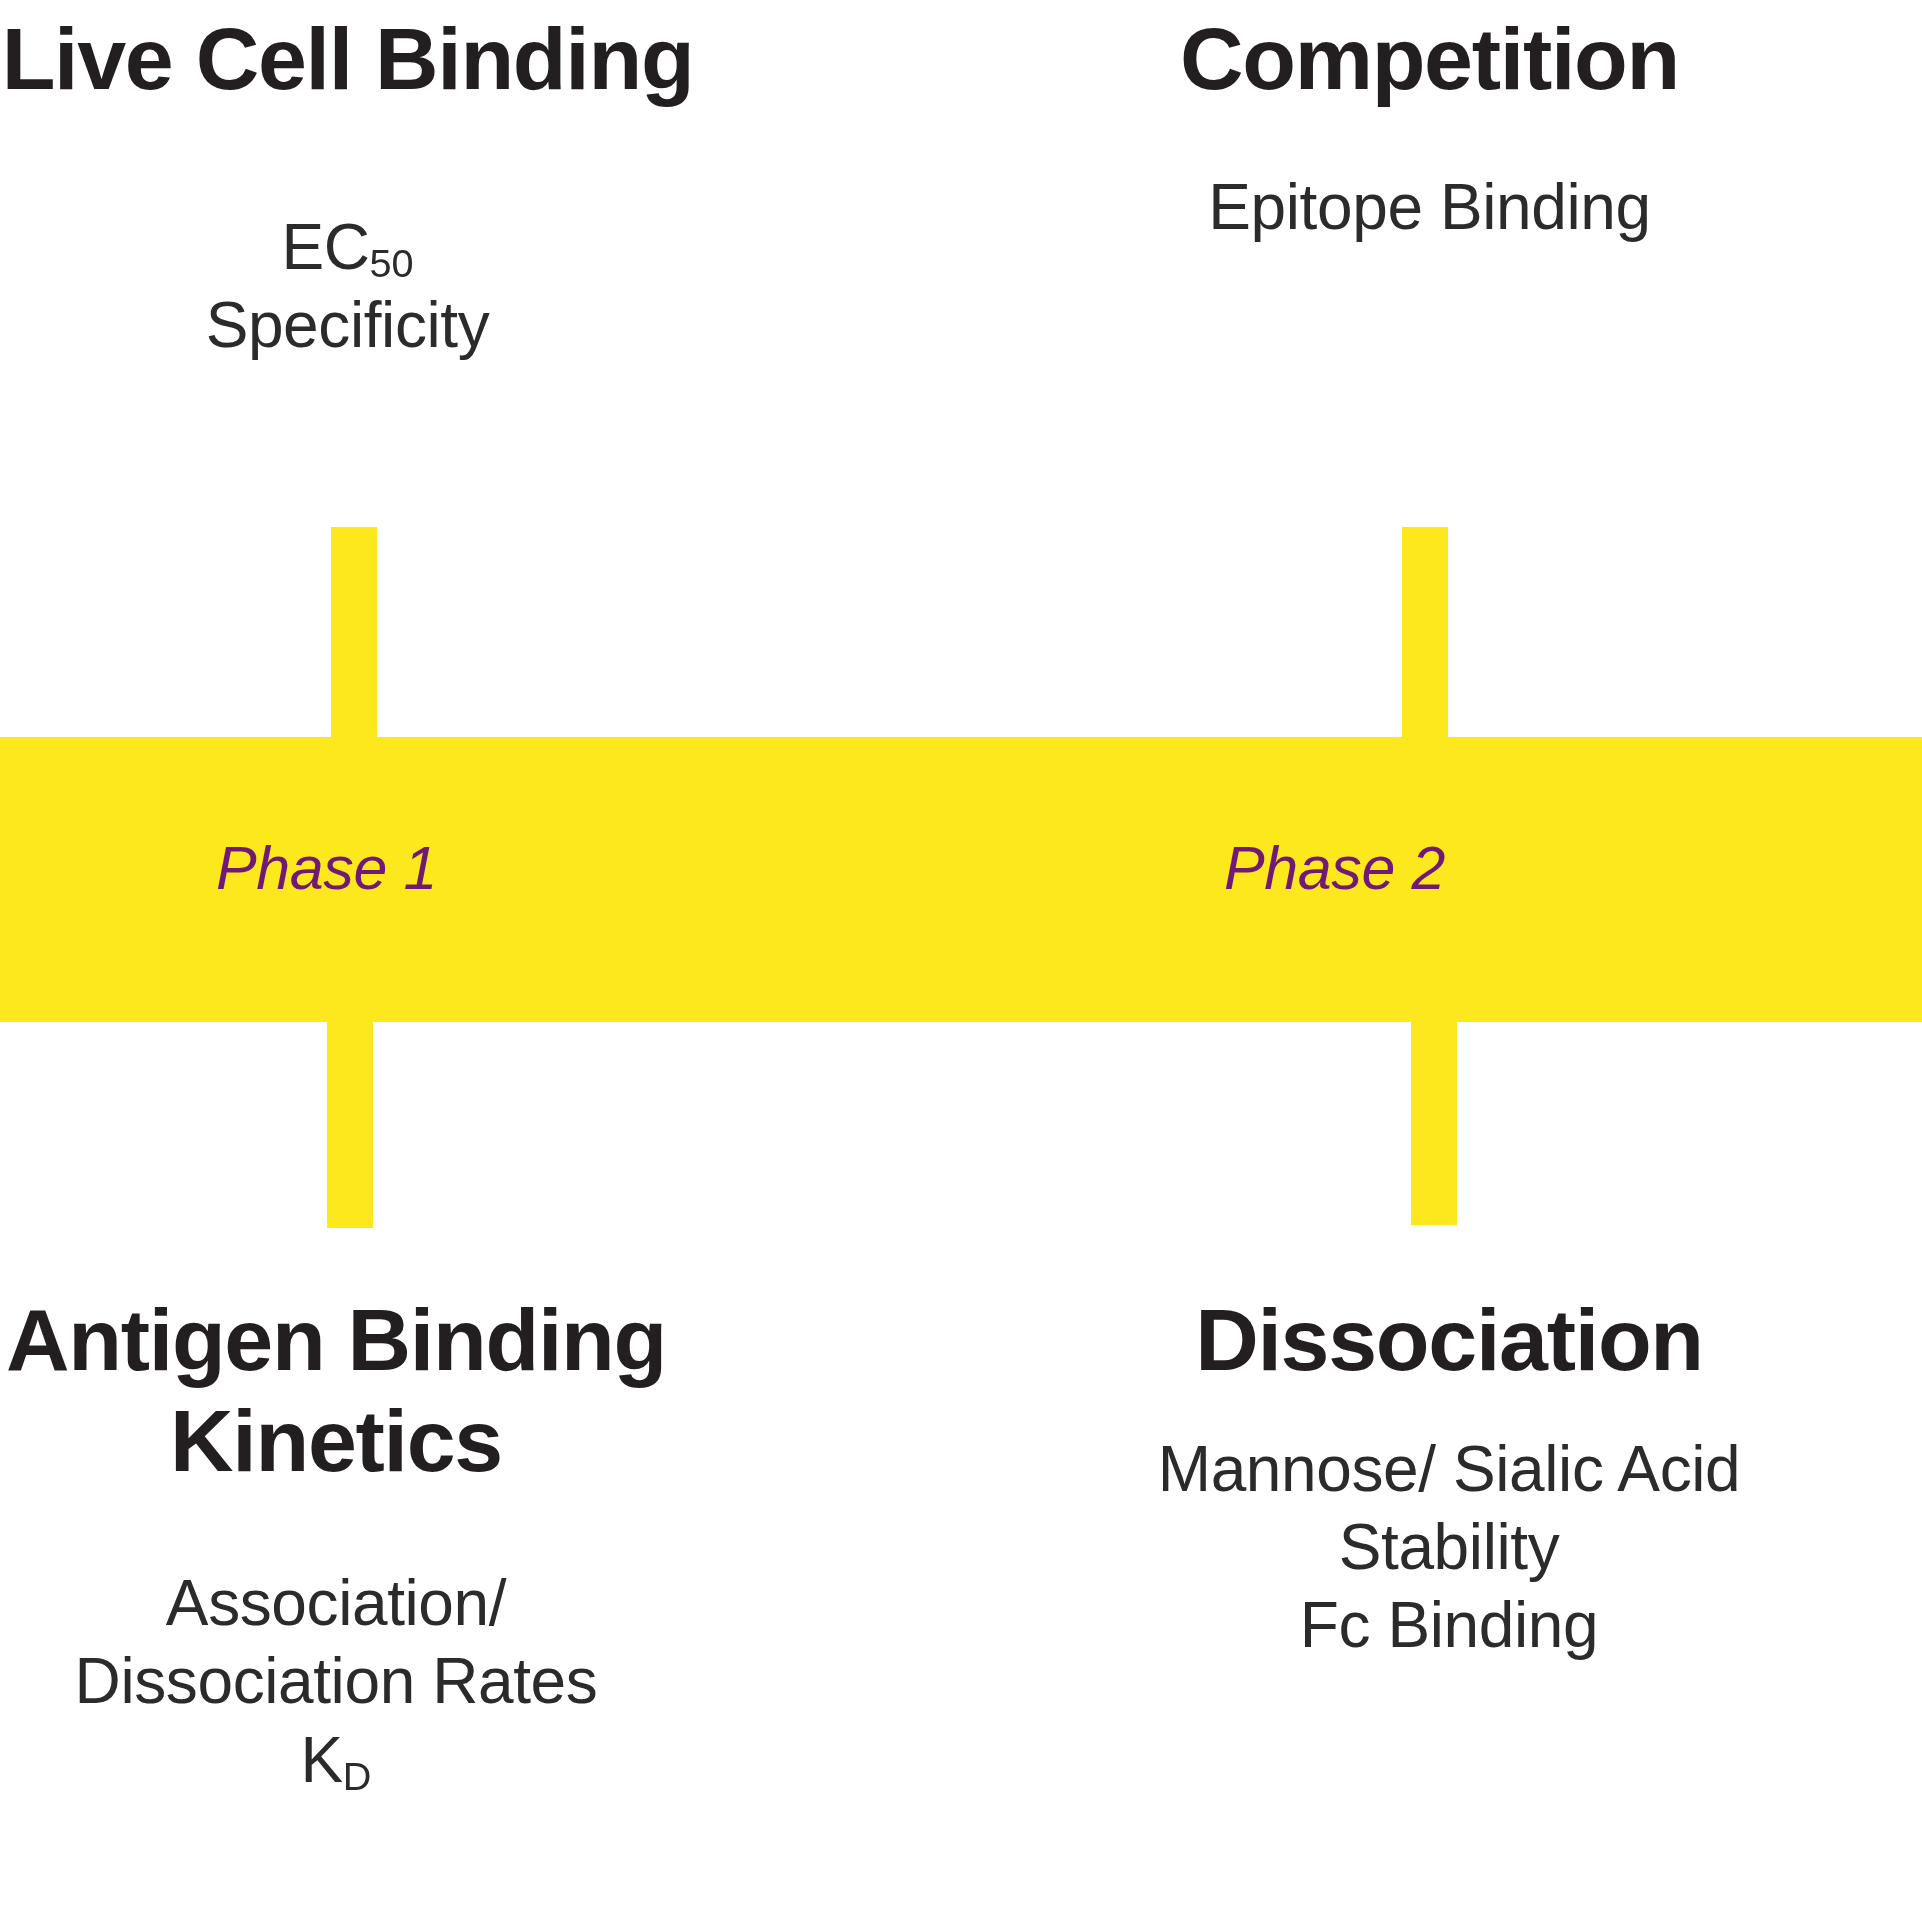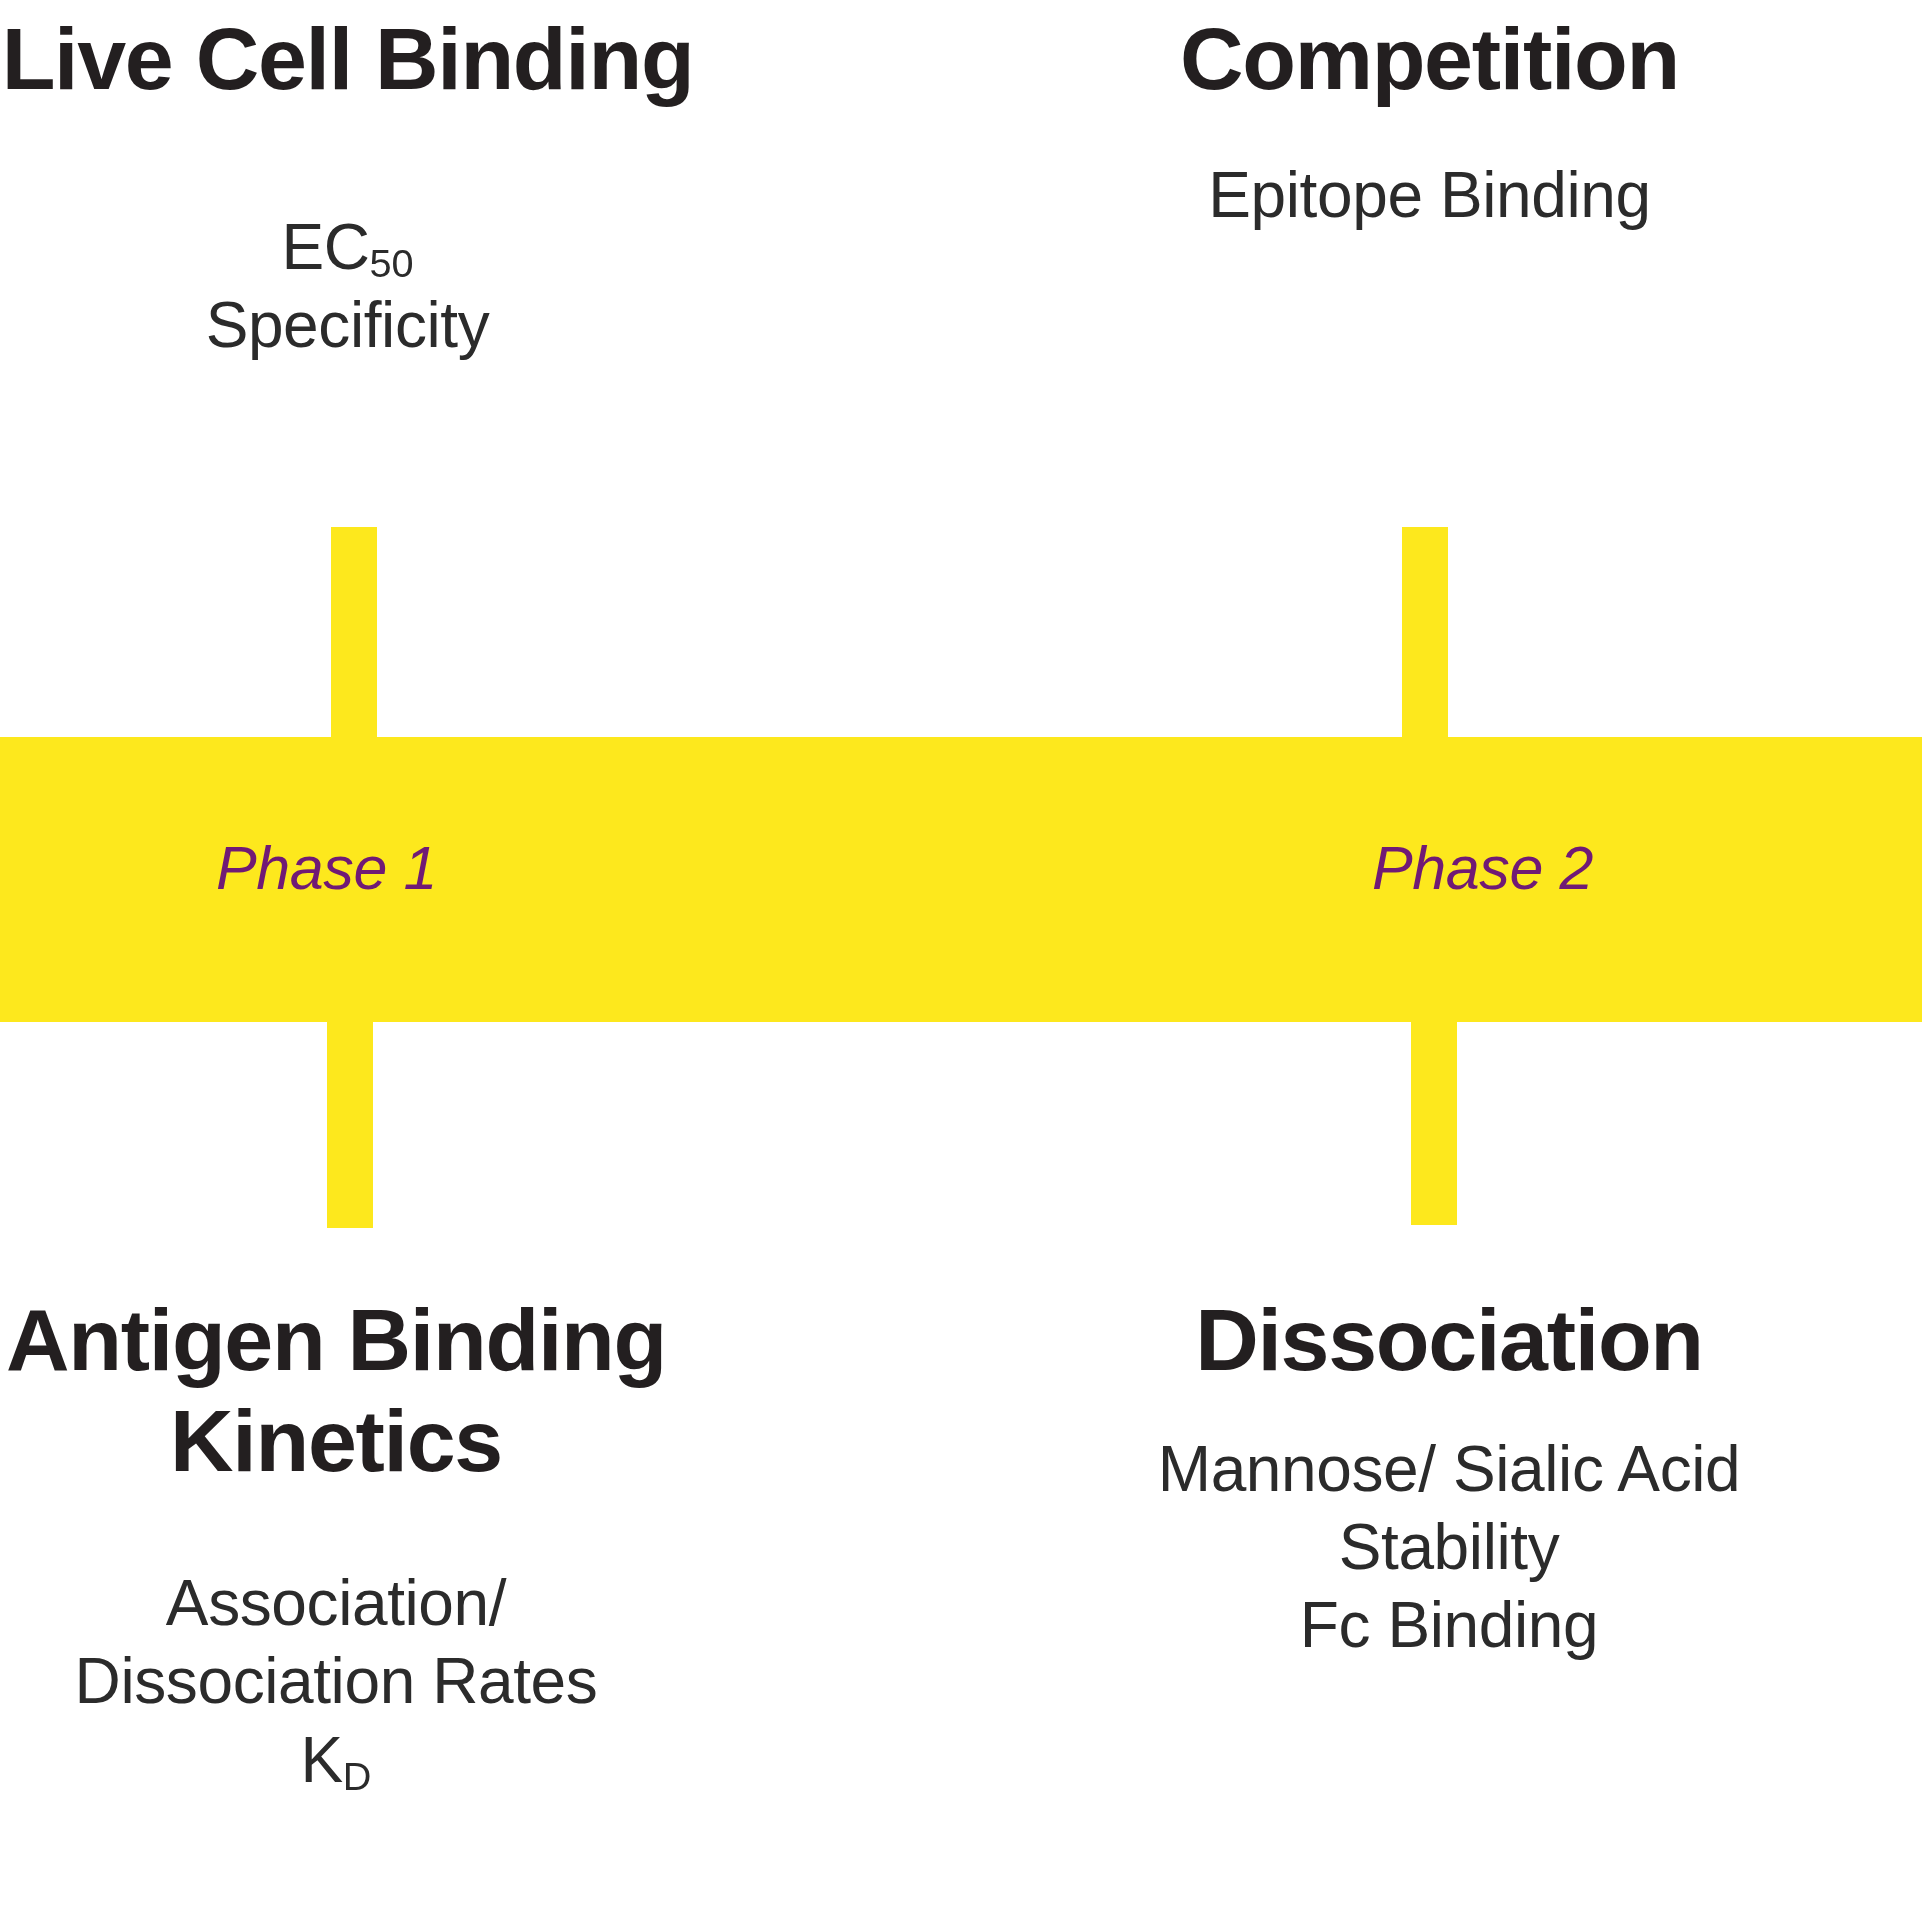--- a/index.html
+++ b/index.html
@@ -34,21 +34,21 @@
     position: absolute;
     top: 833px;
     font-style: italic;
     font-weight: 400;
     font-size: 61px;
     letter-spacing: -0.4px;
     color: #701a75;
     white-space: nowrap;
   }
   .phase-1 { left: 216px; }
-  .phase-2 { left: 1372px; }
+  .phase-2 { left: 1224px; }
 
   
   .stem {
     position: absolute;
     background: #fde81d;
     width: 46px;
   }
   .stem-tl { left: 331px;  top: 527px;  height: 215px; }
   .stem-tr { left: 1402px; top: 527px;  height: 215px; }
   .stem-bl { left: 327px;  top: 1017px; height: 211px; }
@@ -82,21 +82,21 @@
     bottom: -0.22em;
     letter-spacing: 0;
   }
 
   
   .block-tl { left: -32px; top: 8.4px; width: 759px; }
   .block-tl .sub { margin-top: 98px; }
 
   
   .block-tr { left: 1050px; top: 8.4px; width: 759px; }
-  .block-tr .sub { margin-top: 46px; }
+  .block-tr .sub { margin-top: 58px; }
 
   
   .block-bl { left: -35px; top: 1289px; width: 742px; }
   .block-bl .sub { margin-top: 73px; }
 
   
   .block-br { left: 1061px; top: 1289px; width: 776px; }
   .block-br .sub { margin-top: 40px; }
 </style>
 </head>

